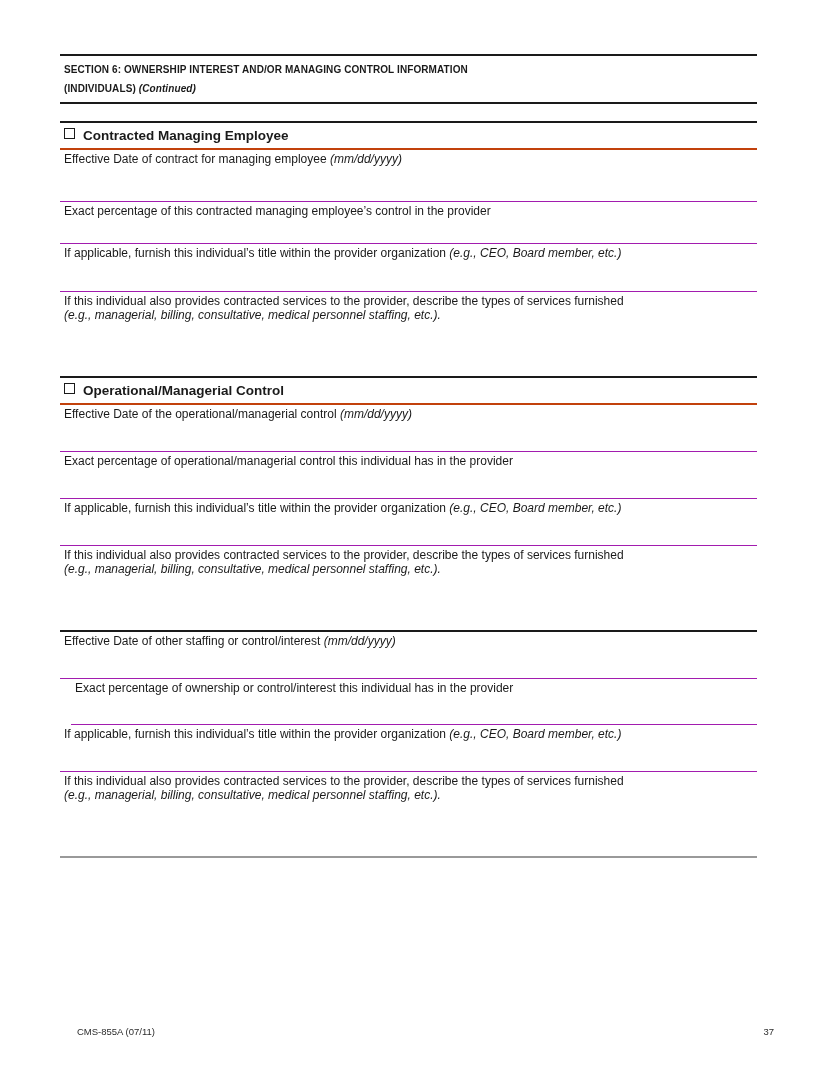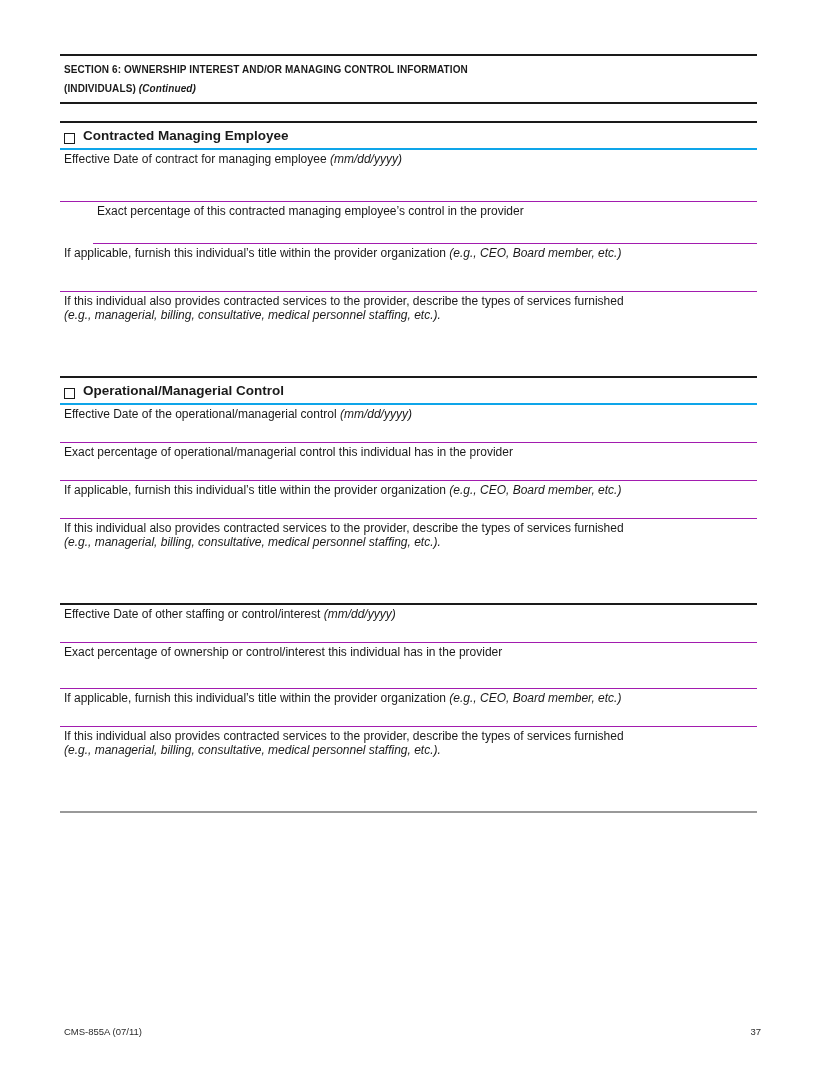--- a/index.html
+++ b/index.html
@@ -24,23 +24,23 @@
   }
   .form-header .t1, .form-header .t2 {
     font-size: 10px; font-weight: bold; line-height: 19px;
     letter-spacing: .1px;
   }
   .form-header .cont { font-style: italic; }
   
   .section { border-top: 2px solid #1a1a1a; }
   .section.first { margin-top: 17px; }
   .section-heading {
-    display: flex; align-items: flex-end;
+    display: flex; align-items: flex-start;
     padding: 5px 0 4px 4px;
-    border-bottom: 2px solid #0ea5e9;
+    border-bottom: 2px solid #c2410c;
     font-size: 13.5px; font-weight: bold; line-height: 16px;
   }
   .checkbox {
     display: inline-block;
     width: 11px; height: 11px;
     border: 1.5px solid #1a1a1a;
     margin-right: 8px;
     flex: 0 0 auto;
   }
   .specify-line {
@@ -53,27 +53,27 @@
   
   .field {
     border-bottom: 1px solid #a21caf;
     padding: 3px 0 0 4px;
     font-size: 12px; line-height: 13.5px;
     overflow: hidden;
   }
   .field .it { font-style: italic; }
   .field.noline { border-bottom: none; }
   .field.endline { border-bottom: 2px solid #999; }
-  .h52 { height: 52px; } .h42 { height: 42px; margin-left: 33px; } .h48 { height: 48px; }
-  .h47 { height: 38px; } .h46 { height: 46px; } .h84 { height: 84px; }
+  .h52 { height: 52px; } .h42 { height: 42px; } .h48 { height: 48px; }
+  .h47 { height: 47px; } .h46 { height: 46px; margin-left: 11px; } .h84 { height: 84px; }
   .h86 { height: 86px; }
   
   .footer {
     position: absolute;
-    left: 64px; top: 1026px;
+    left: 77px; top: 1026px;
     width: 697px;
     display: flex; justify-content: space-between;
     font-size: 9.5px; color: #2b2b2b;
   }
 </style>
 </head>
 <body>
 
 <div class="content">
 

